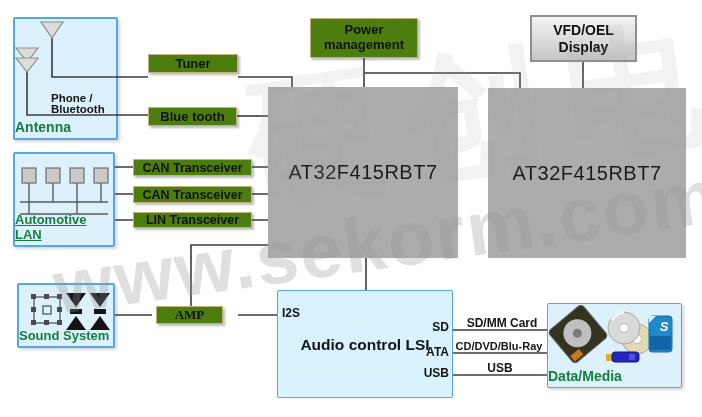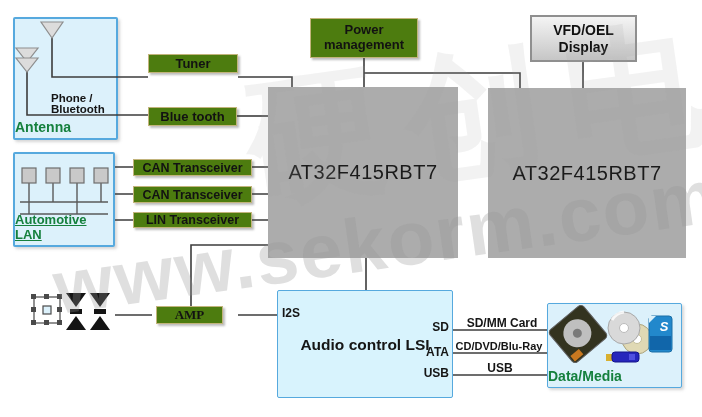--- a/index.html
+++ b/index.html
@@ -47,20 +47,23 @@
   <div class="box blue" style="left:13px;top:17px;width:105px;height:123px;">
     <div class="floatlabel preline" style="left:36px;top:74px;text-align:left;font-size:11.5px;line-height:11px;">Phone /
 Bluetooth</div>
     <div class="blue-label" style="font-size:14px;">Antenna</div>
   </div>
 
   <div class="box blue" style="left:13px;top:152px;width:102px;height:95px;">
     <div class="blue-label" style="font-size:13px;text-decoration:underline;">Automotive LAN</div>
   </div>
 
+  <div class="box blue" style="left:17px;top:283px;width:98px;height:65px;">
+    <div class="blue-label" style="font-size:13px;">Sound System</div>
+  </div>
 
   <div class="box blue" style="left:277px;top:290px;width:176px;height:108px;background:#D8F3FD;border-width:1.5px;box-shadow:none;"></div>
   <div class="floatlabel" style="left:277px;top:336px;width:176px;text-align:center;font-size:15.5px;">Audio control LSI</div>
   <div class="floatlabel" style="left:282px;top:306px;font-size:12px;">I2S</div>
   <div class="floatlabel" style="left:418px;top:320px;width:31px;text-align:right;font-size:12px;">SD</div>
   <div class="floatlabel" style="left:416px;top:345px;width:33px;text-align:right;font-size:12px;">ATA</div>
   <div class="floatlabel" style="left:414px;top:366px;width:35px;text-align:right;font-size:12px;">USB</div>
 
   <div class="box blue" style="left:547px;top:303px;width:135px;height:85px;border-width:1.5px;">
     <div class="blue-label" style="font-size:14px;">Data/Media</div>

